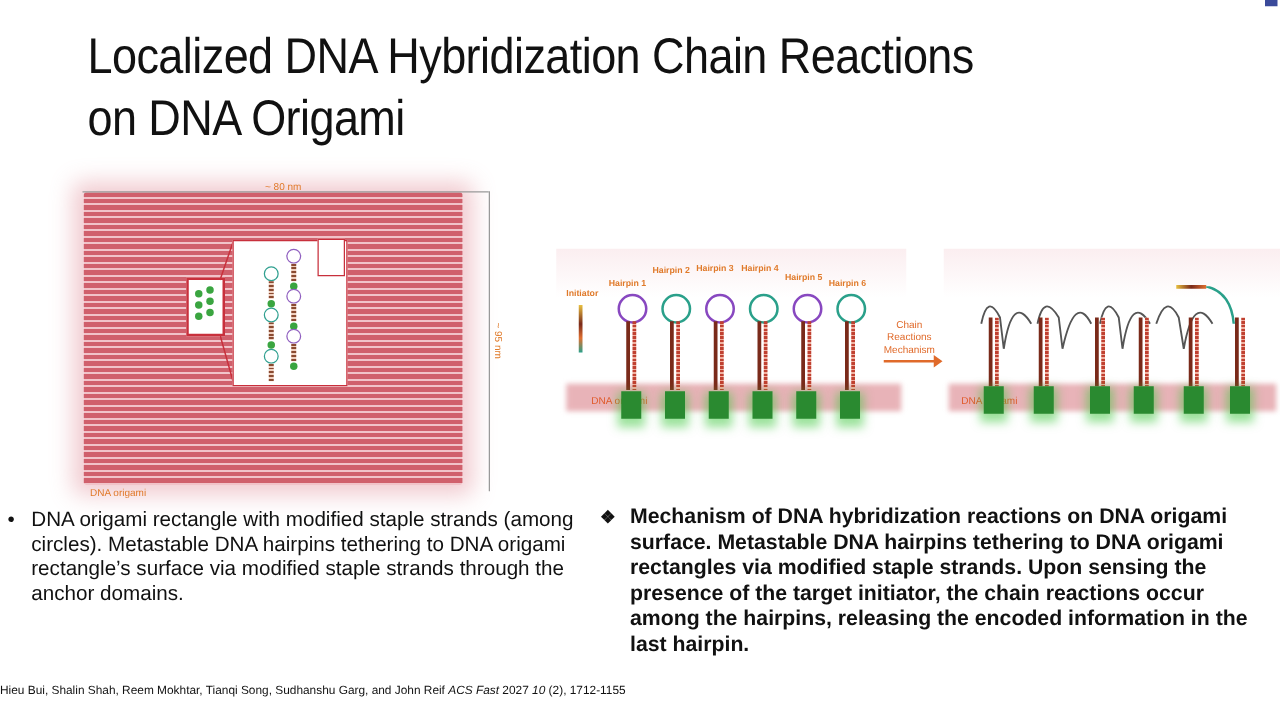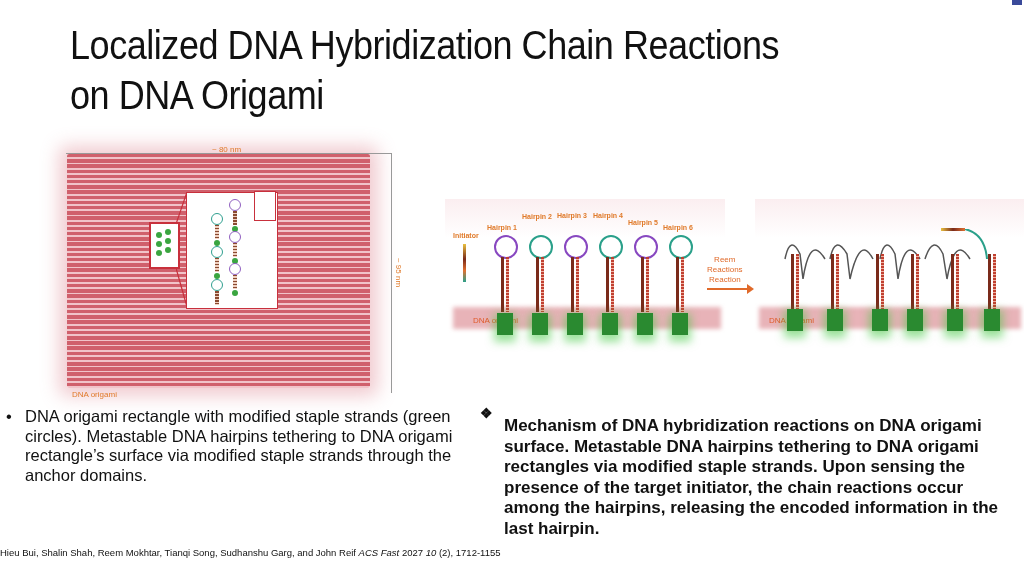--- a/index.html
+++ b/index.html
@@ -37,21 +37,21 @@
   .hp-anchor{position:absolute;left:7px;top:78px;width:16px;height:22px;background:#2a8a30;box-shadow:0 4px 8px 3px rgba(60,200,60,0.5);}
   .arrow-text{position:absolute;left:262px;top:60px;font-size:8px;color:#e06a2a;text-align:center;line-height:10px;}
   .arrow-line{position:absolute;left:262px;top:93px;width:42px;height:2px;background:#e06a2a;}
   .arrow-head{position:absolute;left:302px;top:89px;width:0;height:0;border-left:7px solid #e06a2a;border-top:5px solid transparent;border-bottom:5px solid transparent;}
   
   .bullet-left{position:absolute;left:6px;top:407px;width:460px;font-size:16.5px;line-height:19.5px;color:#111;}
   .bullet-left .dot{position:absolute;left:0;top:0;}
   .bullet-left .txt{position:absolute;left:19px;top:0;width:440px;}
   .bullet-right{position:absolute;left:480px;top:403px;width:540px;font-size:17px;line-height:20.5px;font-weight:bold;color:#111;}
   .bullet-right .dot{position:absolute;left:0;top:0;font-size:14px;}
-  .bullet-right .txt{position:absolute;left:24px;top:13px;width:510px;}
+  .bullet-right .txt{position:absolute;left:24px;top:0;width:510px;}
   .citation{position:absolute;left:0;top:547px;font-size:9.5px;color:#111;white-space:nowrap;}
   .citation i{font-style:italic;}
 </style>
 </head>
 <body>
 
 <div class="corner-mark"></div>
 
 <div class="title">
   <div>Localized DNA Hybridization Chain Reactions</div>
@@ -146,23 +146,23 @@
       </div>
     <div class="hairpin" style="left:220px;top:36px">
         <div class="hp-loop teal"></div>
         <div class="hp-stem-a"></div>
         <div class="hp-stem-b"></div>
         <div class="hp-anchor"></div>
       </div>
   </div>
 
   <div class="arrow-text">
-    <div>Reem</div>
+    <div>Chain</div>
     <div>Reactions</div>
-    <div>Reaction</div>
+    <div>Mechanism</div>
   </div>
   <div class="arrow-line"></div>
   <div class="arrow-head"></div>
 
   <div class="panel" style="left:310px;width:269px">
     <div class="surface" style="left:4px;width:262px"></div>
     <div class="surf-label" style="left:14px">DNA origami</div>
     <div style="position:absolute;left:186px;top:29px;width:24px;height:3px;background:linear-gradient(90deg,#e8c040,#7a2a1a,#e07030);"></div>
     <svg style="position:absolute;left:0;top:30px" width="269" height="80">
       <path d="M30 30 Q35 5 45 25 L48 50 Q55 5 70 30" fill="none" stroke="#555" stroke-width="1.5"></path>
@@ -199,21 +199,21 @@
     <div class="hairpin" style="left:222px;top:55px;height:80px">
         <div class="hp-stem-a" style="top:0"></div>
         <div class="hp-stem-b" style="top:0"></div>
         <div class="hp-anchor" style="top:55px"></div>
       </div>
   </div>
 </div>
 
 <div class="bullet-left">
   <span class="dot">•</span>
-  <div class="txt">DNA origami rectangle with modified staple strands (green circles). Metastable DNA hairpins tethering to DNA origami rectangle’s surface via modified staple strands through the anchor domains.</div>
+  <div class="txt">DNA origami rectangle with modified staple strands (among circles). Metastable DNA hairpins tethering to DNA origami rectangle’s surface via modified staple strands through the anchor domains.</div>
 </div>
 
 <div class="bullet-right">
   <span class="dot">❖</span>
   <div class="txt">Mechanism of DNA hybridization reactions on DNA origami surface. Metastable DNA hairpins tethering to DNA origami rectangles via modified staple strands. Upon sensing the presence of the target initiator, the chain reactions occur among the hairpins, releasing the encoded information in the last hairpin.</div>
 </div>
 
 <div class="citation"><span>Hieu Bui, Shalin Shah, Reem Mokhtar, Tianqi Song, Sudhanshu Garg, and John Reif </span><i>ACS Fast</i><span> 2027 </span><i>10</i><span> (2), 1712-1155</span></div>
 
 </body></html>

